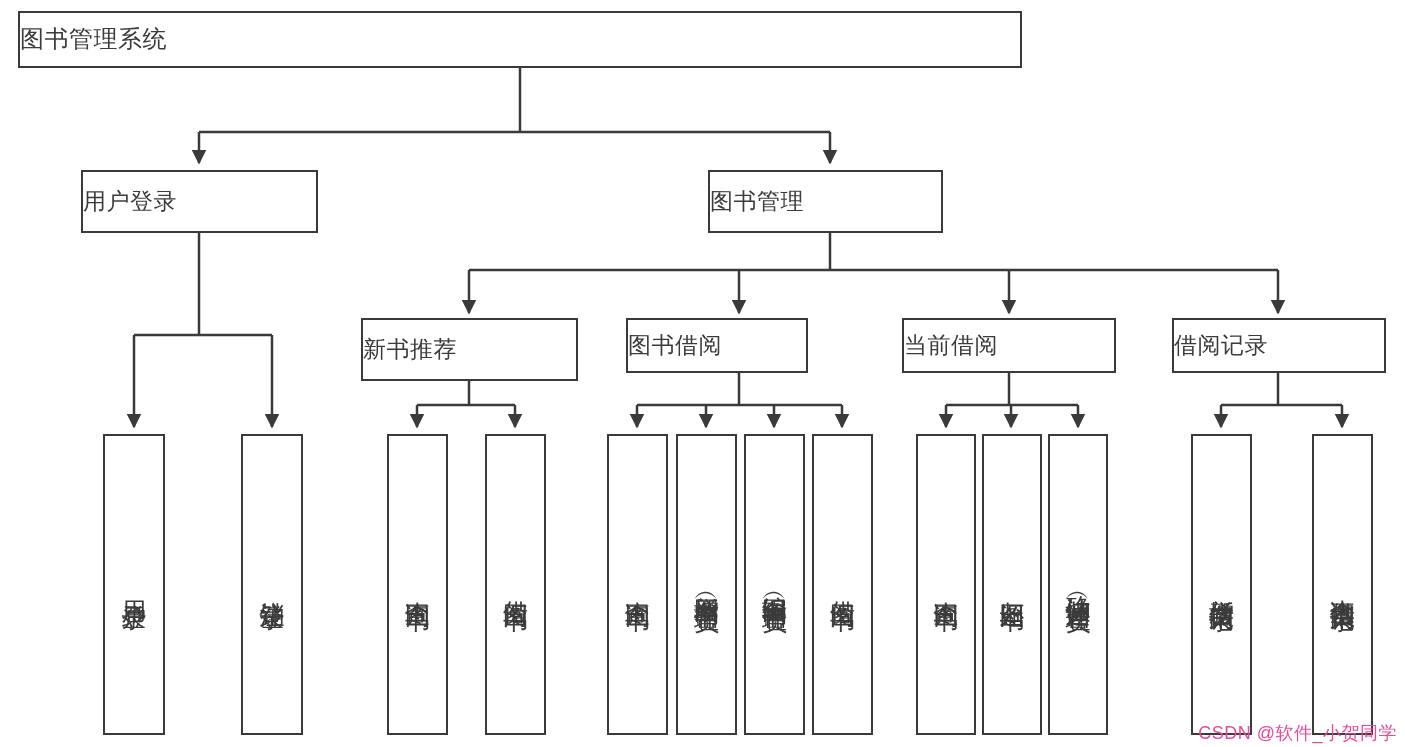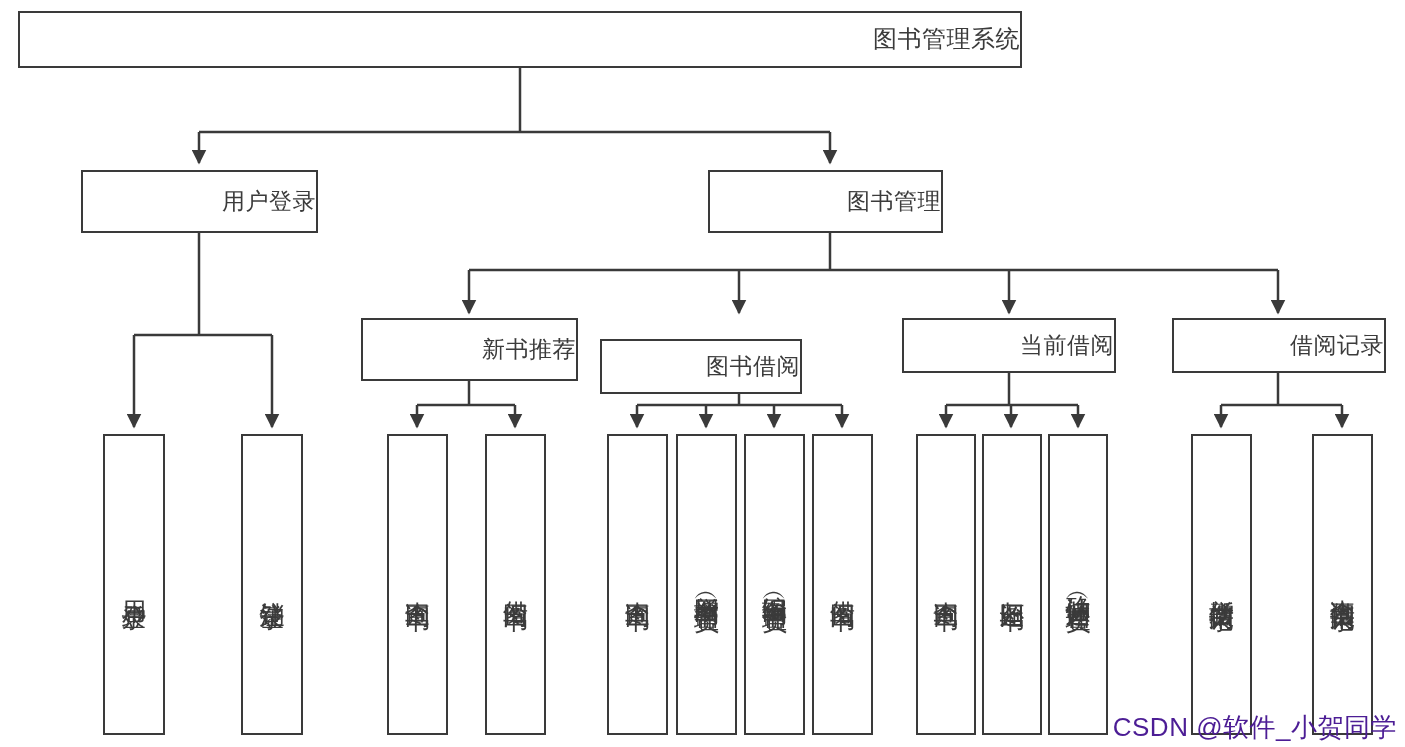--- a/index.html
+++ b/index.html
@@ -22,21 +22,21 @@
     height:747px;
     pointer-events:none;
   }
   .node{
     position:absolute;
     box-sizing:border-box;
     border:2.5px solid #3a3a3a;
     background:#ffffff;
     display:flex;
     align-items:center;
-    justify-content:flex-end;
+    justify-content:flex-start;
     color:#3b3b3b;
   }
   .node .label{
     display:block;
     text-align:center;
     line-height:1.12;
     letter-spacing:0.5px;
   }
   
   .node.h .label{
@@ -54,22 +54,22 @@
     font-size:25px;
     line-height:1.0;
     letter-spacing:2px;
     max-height:290px;
     white-space:nowrap;
   }
   #watermark{
     position:absolute;
     right:8px;
     bottom:2px;
-    font-size:26px;
-    color:#4c1d95;
+    font-size:18px;
+    color:#ec4899;
     white-space:nowrap;
     letter-spacing:0.5px;
   }
 </style>
 </head>
 <body>
 
 <div id="canvas">
 
   <svg id="edges" viewBox="0 0 1405 747" xmlns="http://www.w3.org/2000/svg">
@@ -129,21 +129,21 @@
   <div class="node h" style="left:81px; top:170px; width:237px; height:63px;">
     <span class="label">用户登录</span>
   </div>
   <div class="node h" style="left:708px; top:170px; width:235px; height:63px;">
     <span class="label">图书管理</span>
   </div>
 
   <div class="node h" style="left:361px; top:318px; width:217px; height:63px;">
     <span class="label">新书推荐</span>
   </div>
-  <div class="node h" style="left:600px; top:318px; width:202px; height:55px;margin-top:21px;">
+  <div class="node h" style="left:626px; top:318px; width:182px; height:55px;">
     <span class="label">图书借阅</span>
   </div>
   <div class="node h" style="left:1172px; top:318px; width:214px; height:55px;">
     <span class="label">借阅记录</span>
   </div>
   <div class="node h" style="left:902px; top:318px; width:214px; height:55px;">
     <span class="label">当前借阅</span>
   </div>
 
   <div class="node v" style="left:103px; top:434px; width:62px; height:301px;">

